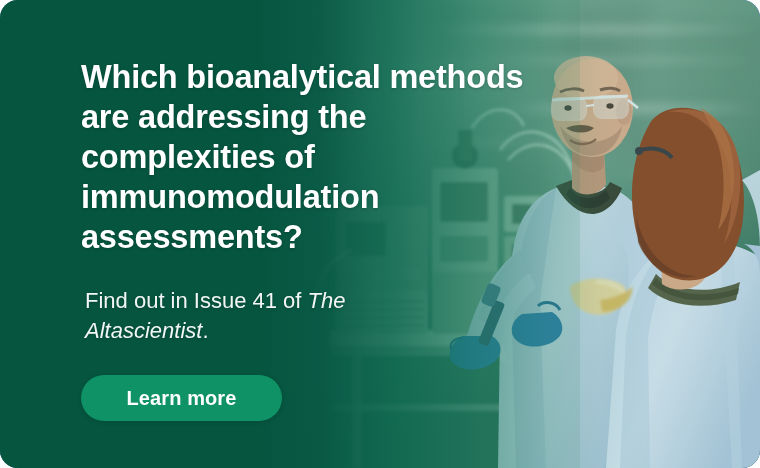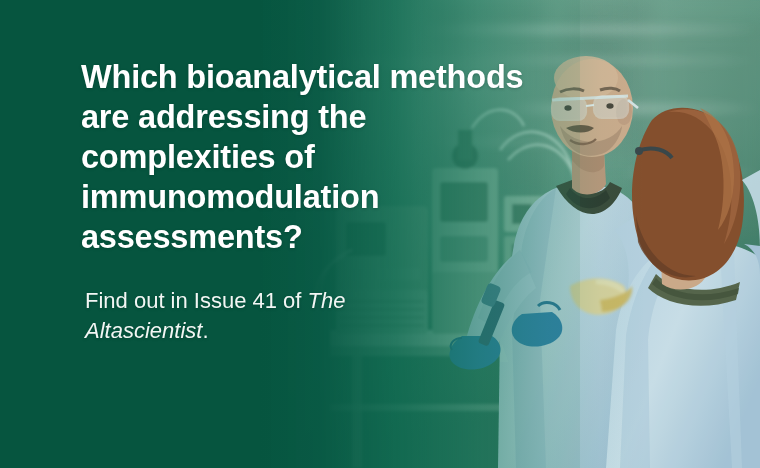--- a/index.html
+++ b/index.html
@@ -9,20 +9,21 @@
     background:#ffffff;
     font-family:"Liberation Sans", sans-serif;
     overflow:hidden;
   }
 
   .banner {
     position:relative;
     width:760px; height:468px;
     overflow:hidden;
     background:#1d4ed8;
+    border-radius:18px;
   }
 
   
   .photo {
     position:absolute; inset:0;
     overflow:hidden;
   }
   .photo svg { display:block; width:760px; height:468px; }
 
   
@@ -336,15 +337,16 @@
   <div class="scrim"></div>
 
   <div class="content">
 
     <h1 class="headline">Which bioanalytical methods are addressing the complexities of immunomodulation assessments?</h1>
 
     <p class="subcopy">
       <span>Find out in Issue 41 of </span><span class="pub">The Altascientist</span><span>.</span>
     </p>
 
+    <button class="cta">Learn more</button>
   </div>
 
 </div>
 
 </body></html>

